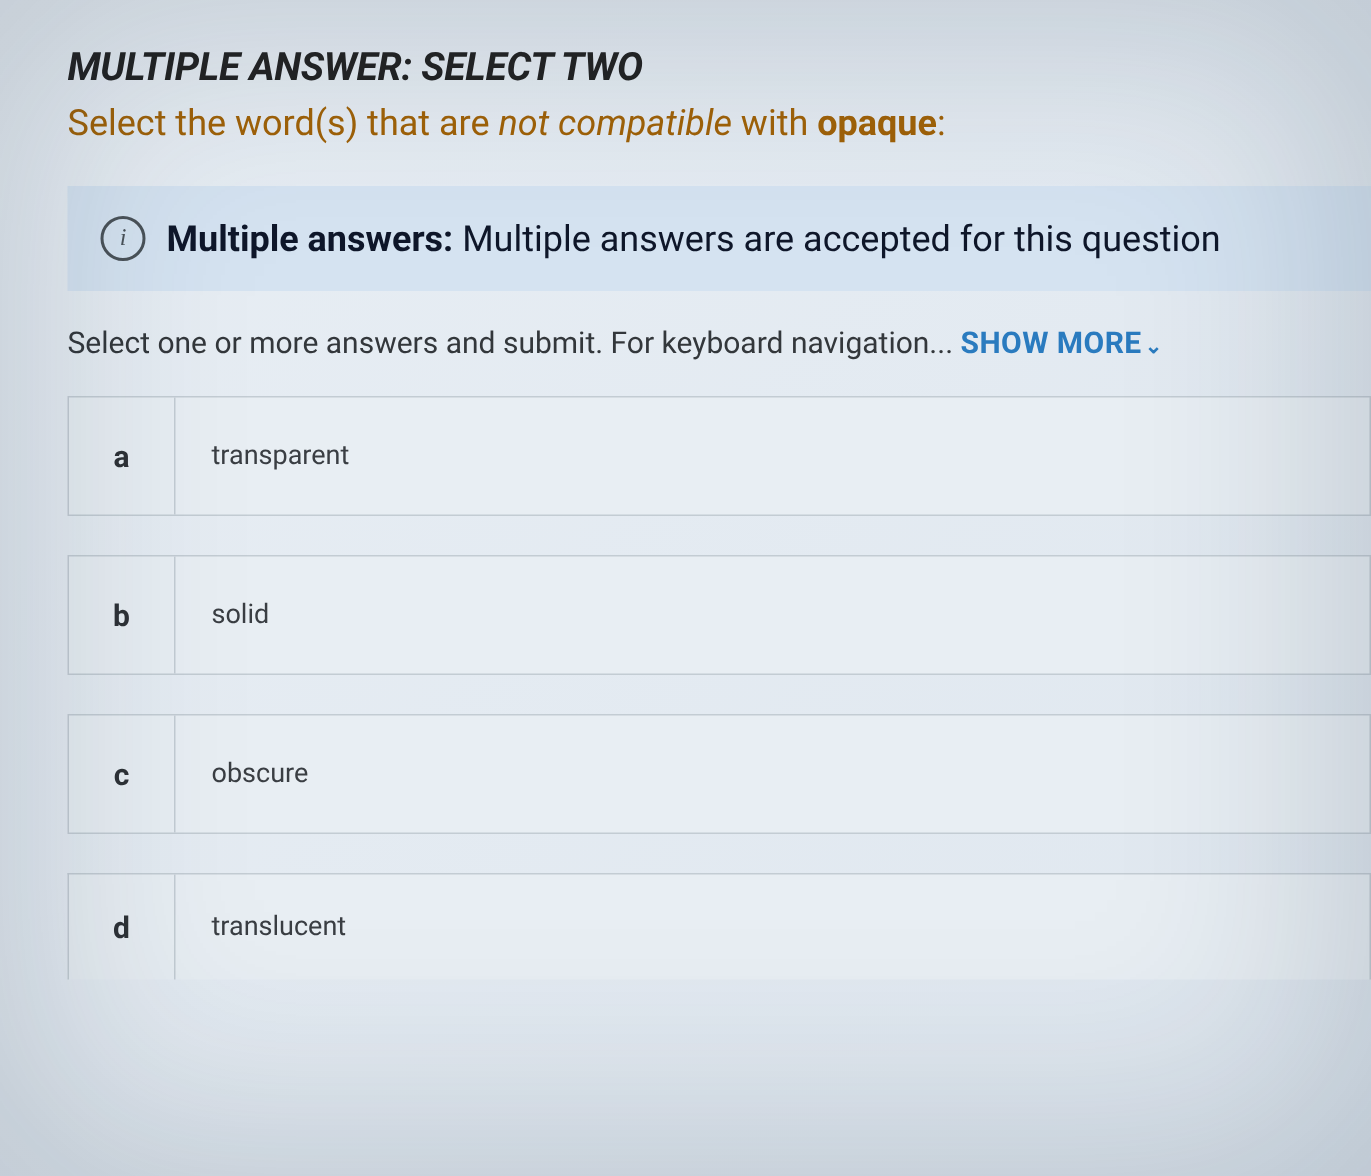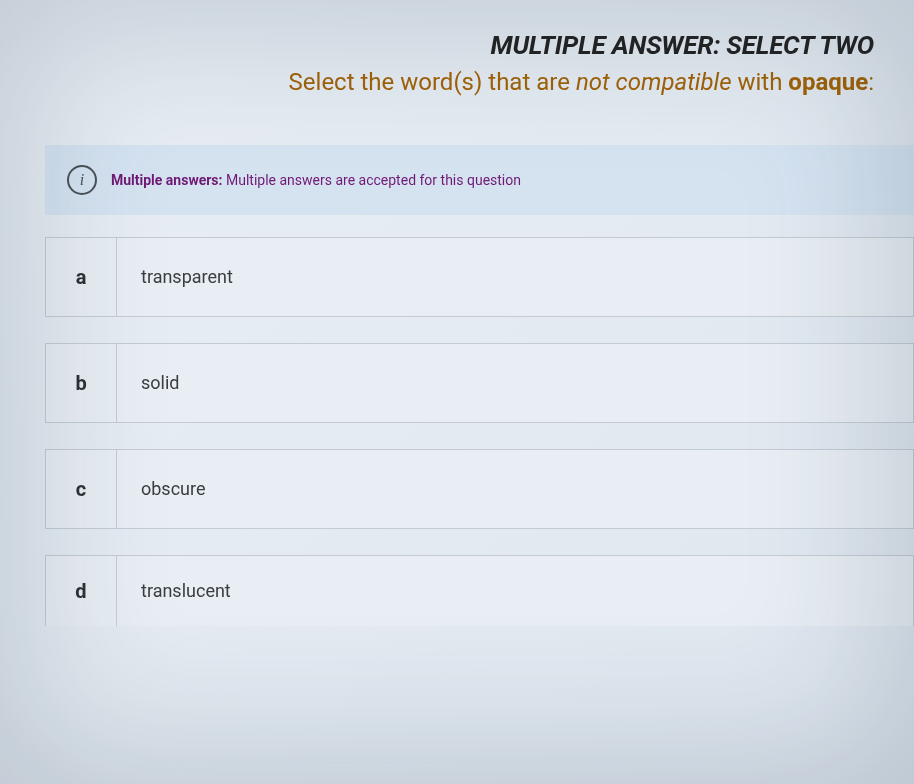--- a/index.html
+++ b/index.html
@@ -10,23 +10,22 @@
       color: #2a2e33;
       width: 914px;
       height: 784px;
       overflow: hidden;
       position: relative;
     }
     .page {
       padding: 30px 0 0 45px;
     }
     .header-block {
-      margin-bottom: 45px;
+      margin-bottom: 24px;
       padding-right: 40px;
-      text-align: right;
     }
     .title-line {
       font-size: 26px;
       font-weight: 700;
       font-style: italic;
       color: #222;
       margin-bottom: 6px;
       letter-spacing: -0.2px;
     }
     .prompt-line {
@@ -52,22 +51,22 @@
       display: flex;
       align-items: center;
       justify-content: center;
       font-family: Georgia, serif;
       font-style: italic;
       font-size: 16px;
       color: #4a5258;
       flex-shrink: 0;
     }
     .info-text {
-      font-size: 14px;
-      color: #701a75;
+      font-size: 24px;
+      color: #0f172a;
     }
     .info-text .strong { font-weight: 700; }
     .nav-hint {
       font-size: 20px;
       color: #33373b;
       margin-bottom: 24px;
       padding-right: 10px;
     }
     .show-more {
       color: #2a7bbf;
@@ -137,20 +136,23 @@
 
   <div class="info-banner">
     <div class="info-icon-circle">
       <span>i</span>
     </div>
     <div class="info-text">
       <span class="strong">Multiple answers:</span><span> Multiple answers are accepted for this question</span>
     </div>
   </div>
 
+  <div class="nav-hint">
+    <span>Select one or more answers and submit. For keyboard navigation... </span><span class="show-more"><span>SHOW MORE</span><span class="chev">⌄</span></span>
+  </div>
 
   <div class="options">
     <div class="option">
       <div class="option-letter">a</div>
       <div class="option-text">transparent</div>
     </div>
     <div class="option">
       <div class="option-letter">b</div>
       <div class="option-text">solid</div>
     </div>

